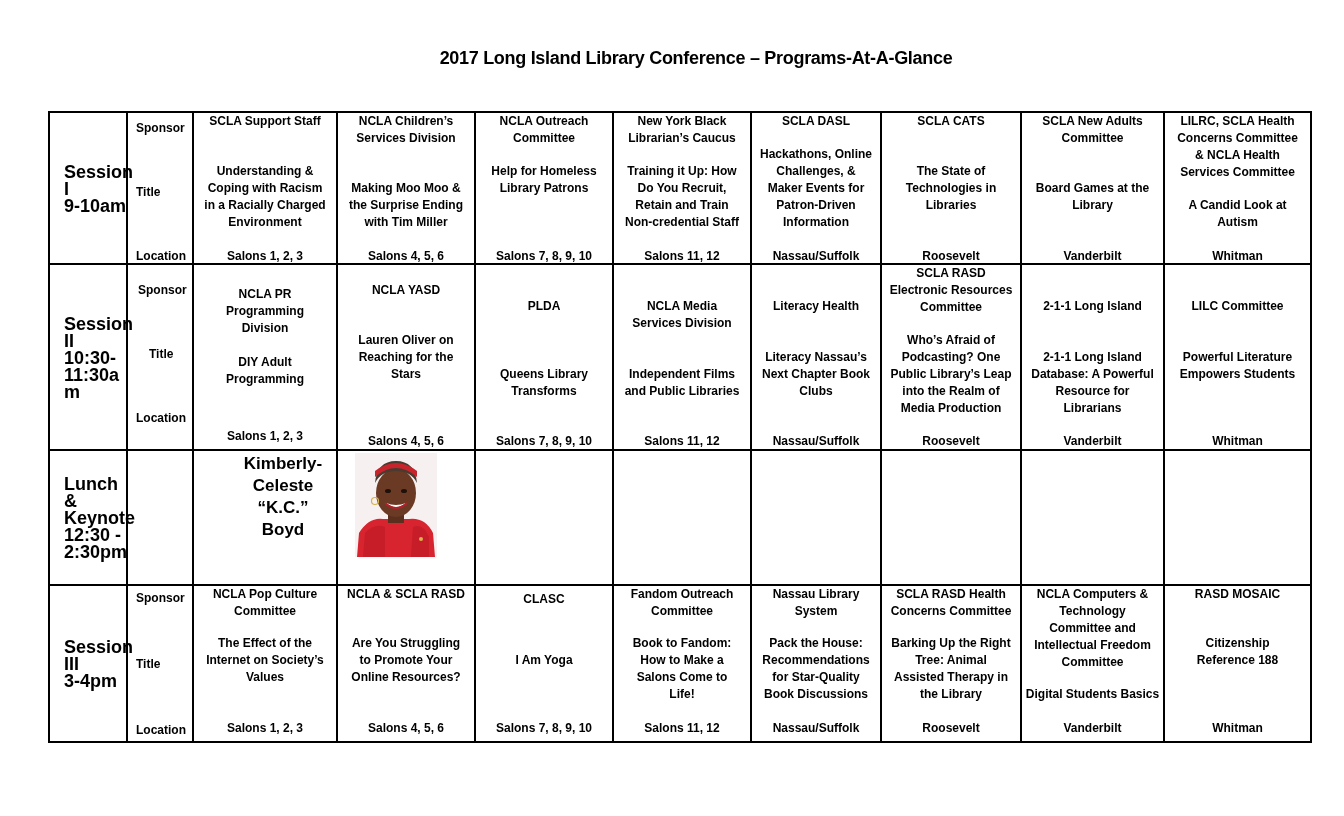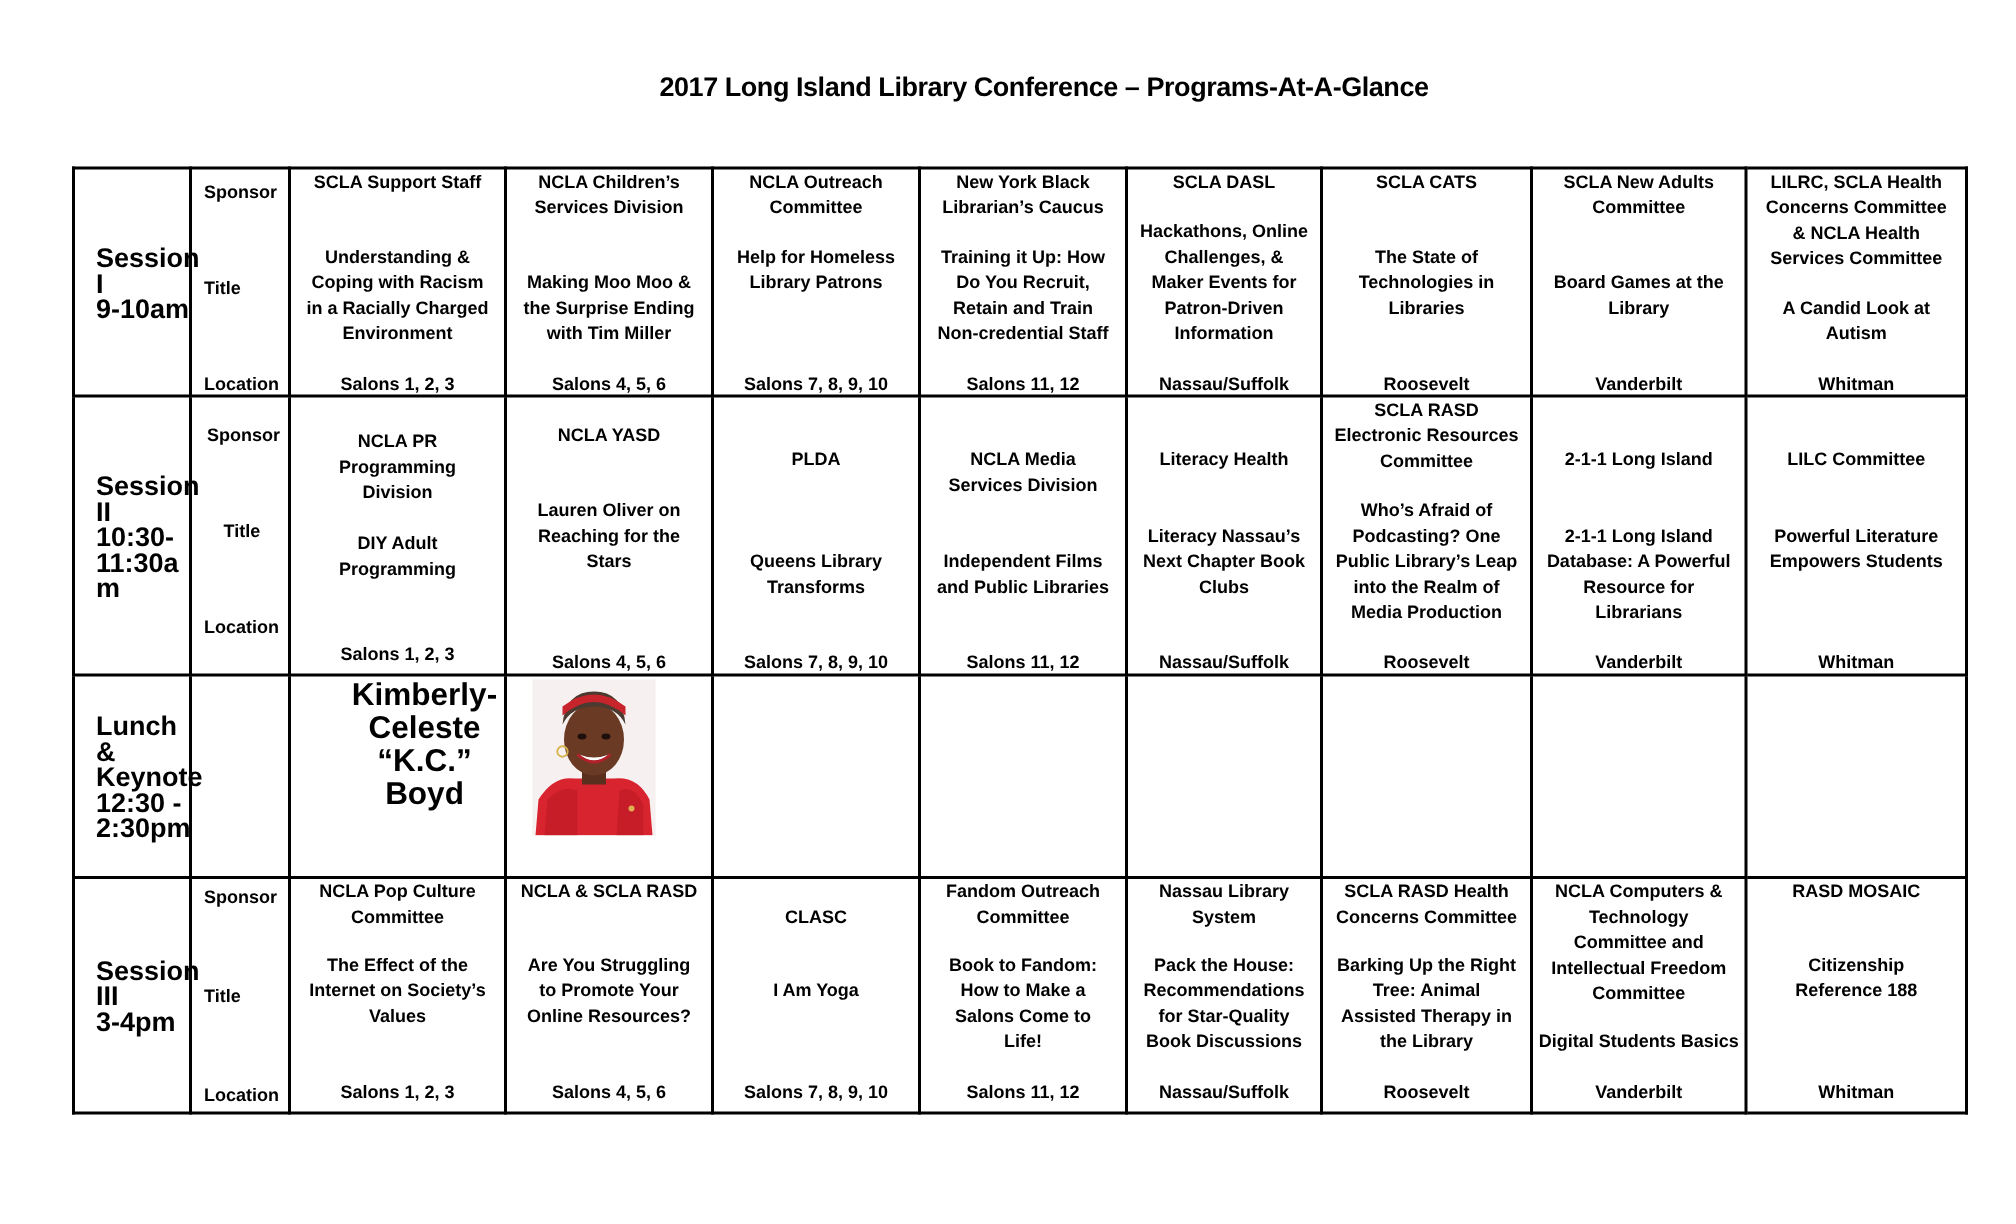--- a/index.html
+++ b/index.html
@@ -10,21 +10,21 @@
            font-weight: bold; font-size: 18px; letter-spacing: -0.3px; }
   table.grid { position: absolute; left: 48px; top: 111px; border-collapse: collapse;
                table-layout: fixed; }
   table.grid td { border: 2px solid #000; padding: 0; vertical-align: top;
                   font-weight: bold; font-size: 12px; line-height: 17px; position: relative; }
   .cell { position: absolute; left: 0; right: 0; top: 0; bottom: 0; }
   .sess { position: absolute; left: 14px; font-size: 18px; line-height: 17px; }
   .lbl { position: absolute; left: 8px; font-size: 12px; }
   .sp, .ti, .lo { position: absolute; left: 2px; right: 2px; text-align: center; white-space: pre-line; }
   .keynote { position: absolute; left: 0; right: 0; top: 2px; text-align: center;
-             font-size: 21px; line-height: 22px; white-space: pre-line; margin-left: 36px; }
+             font-size: 17px; line-height: 22px; white-space: pre-line; margin-left: 36px; }
   .photo { position: absolute; left: 17px; top: 2px; width: 82px; height: 104px;
            background: #f4efee; overflow: hidden; }
 </style>
 </head>
 <body>
 
 <div class="title">2017 Long Island Library Conference – Programs-At-A-Glance</div>
 
 <table class="grid">
   <colgroup>
@@ -310,21 +310,21 @@
           <div class="cell">
       <div class="sp" style="top:0px">NCLA &amp; SCLA RASD</div>
       <div class="ti" style="top:49px">Are You Struggling
 to Promote Your
 Online Resources?</div>
       <div class="lo" style="top:134px">Salons 4, 5, 6</div>
           </div>
         </td>
     <td>
           <div class="cell">
-      <div class="sp" style="top:17px">CLASC</div>
+      <div class="sp" style="top:5px">CLASC</div>
       <div class="ti" style="top:66px">I Am Yoga</div>
       <div class="lo" style="top:134px">Salons 7, 8, 9, 10</div>
           </div>
         </td>
     <td>
           <div class="cell">
       <div class="sp" style="top:0px">Fandom Outreach
 Committee</div>
       <div class="ti" style="top:49px">Book to Fandom:
 How to Make a

